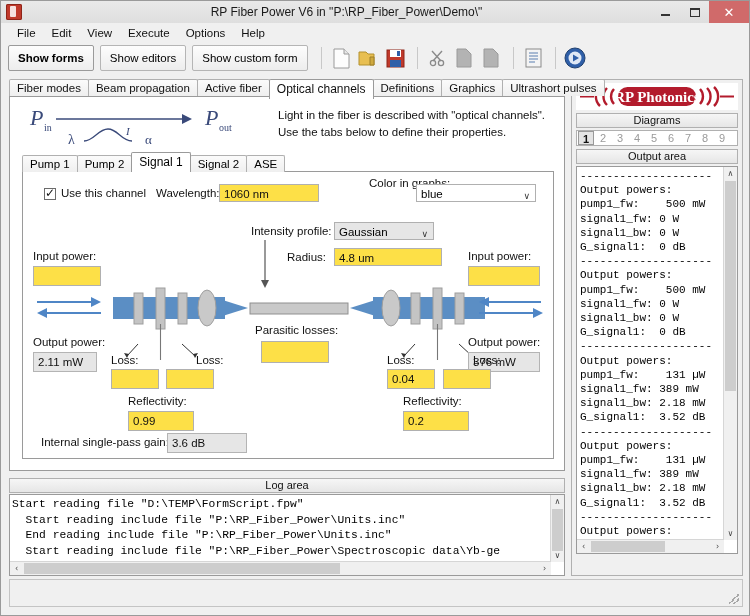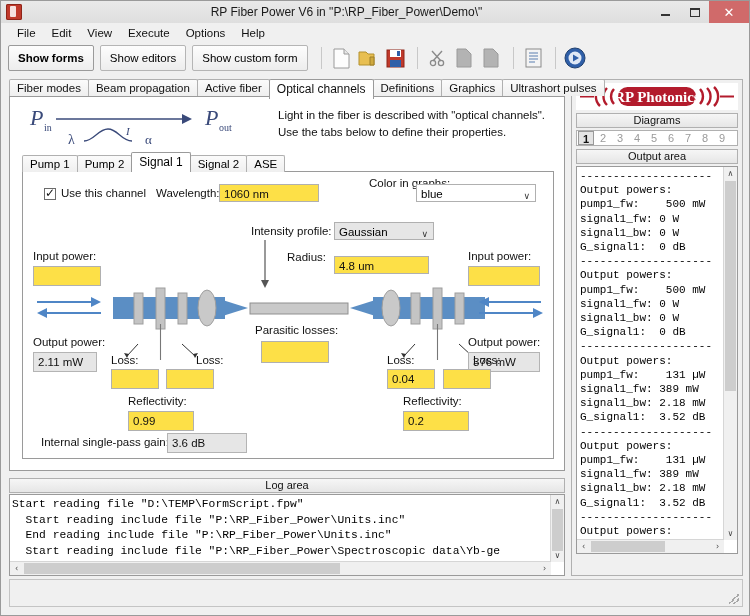--- a/index.html
+++ b/index.html
@@ -383,21 +383,21 @@
         <span>Gaussian</span>
         <span class="arrow">∨</span>
       </div>
 
       <svg style="position:absolute;left:236px;top:68px;" width="14" height="50">
         <line x1="6" y1="0" x2="6" y2="42" stroke="#555" stroke-width="1.2"></line>
         <path d="M2 40 L6 48 L10 40z" fill="#555"></path>
       </svg>
 
       <div class="lbl" style="left:264px;top:79px;">Radius:</div>
-      <div class="txtbox" style="left:311px;top:76px;width:95px;height:18px;margin-top:8px;">4.8 um</div>
+      <div class="txtbox" style="left:311px;top:76px;width:108px;height:18px;">4.8 um</div>
 
       <div class="lbl" style="left:10px;top:78px;">Input power:</div>
       <div class="txtbox" style="left:10px;top:94px;width:68px;height:20px;"></div>
 
       <div class="lbl" style="left:445px;top:78px;">Input power:</div>
       <div class="txtbox" style="left:445px;top:94px;width:72px;height:20px;"></div>
 
       <svg style="position:absolute;left:0;top:108px;" width="532" height="62">
 
         <g stroke="#4f86c6" stroke-width="2.2" fill="none">

